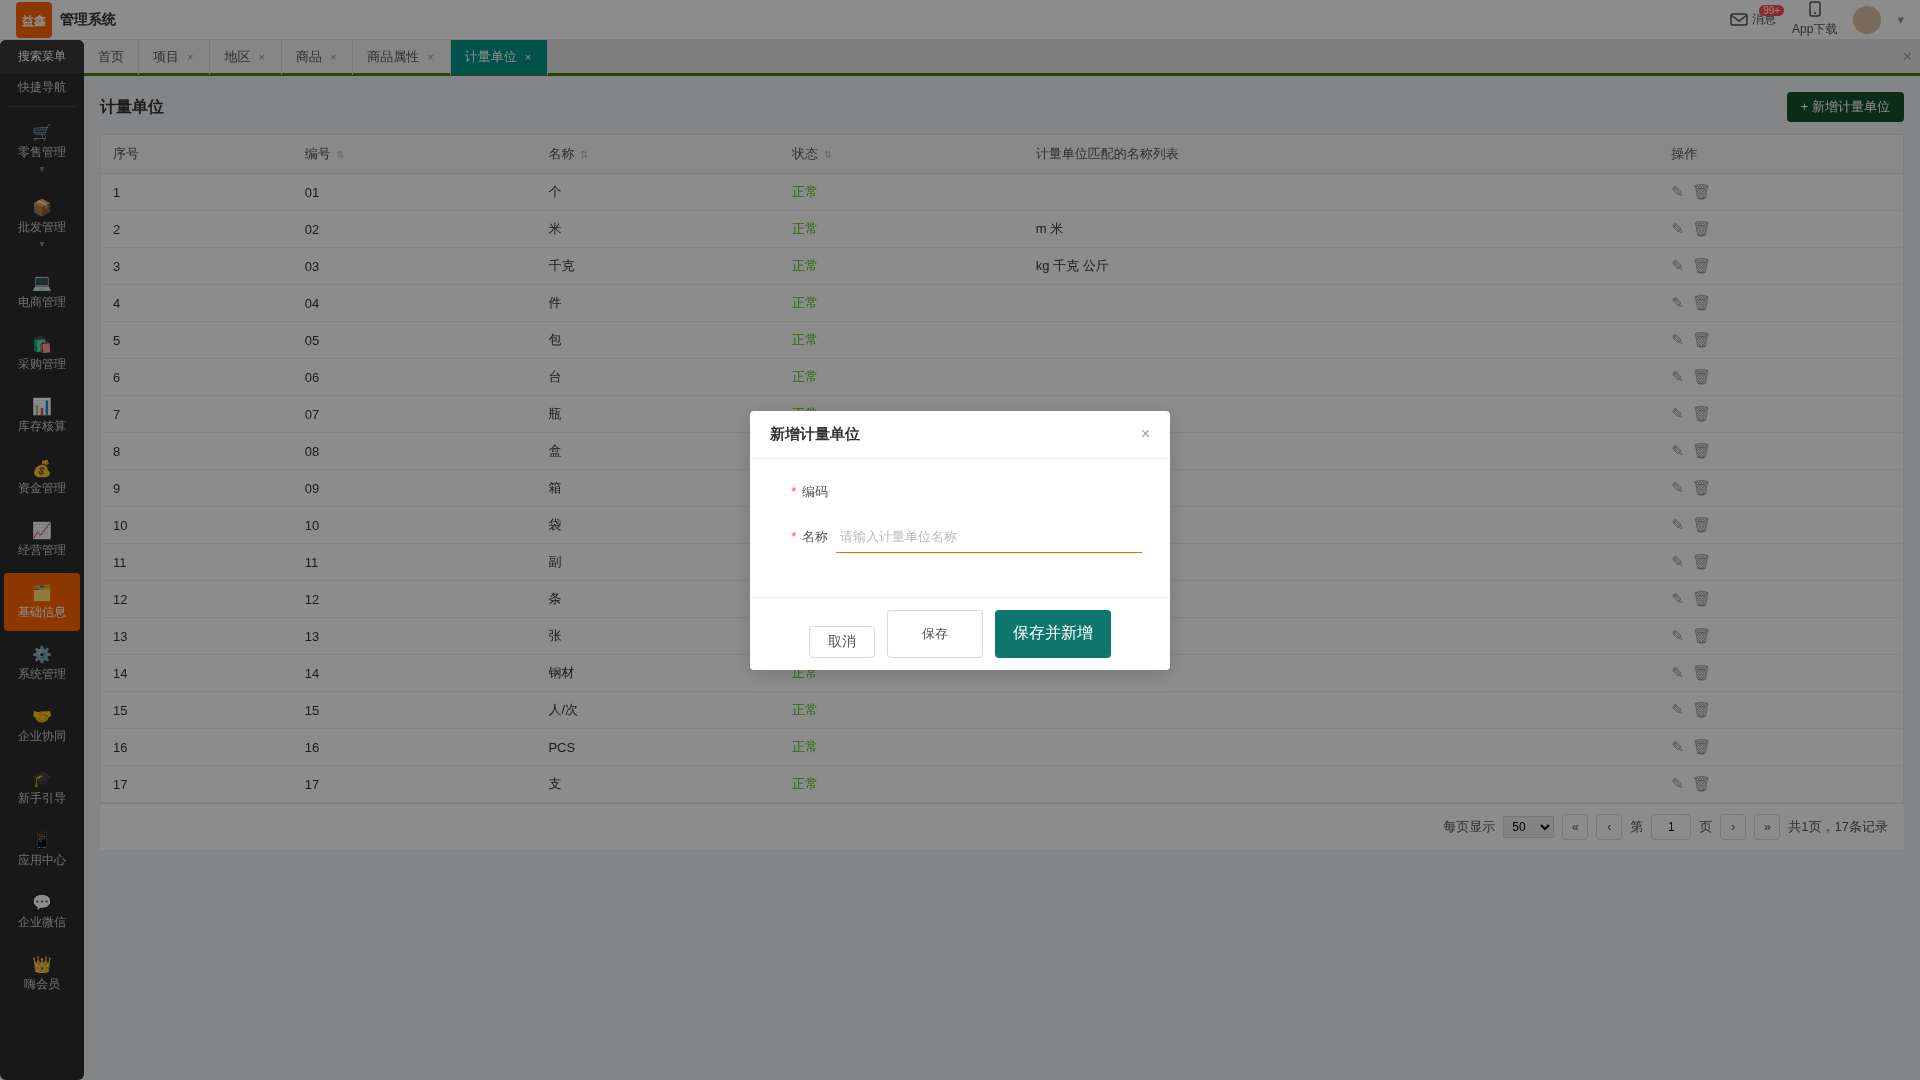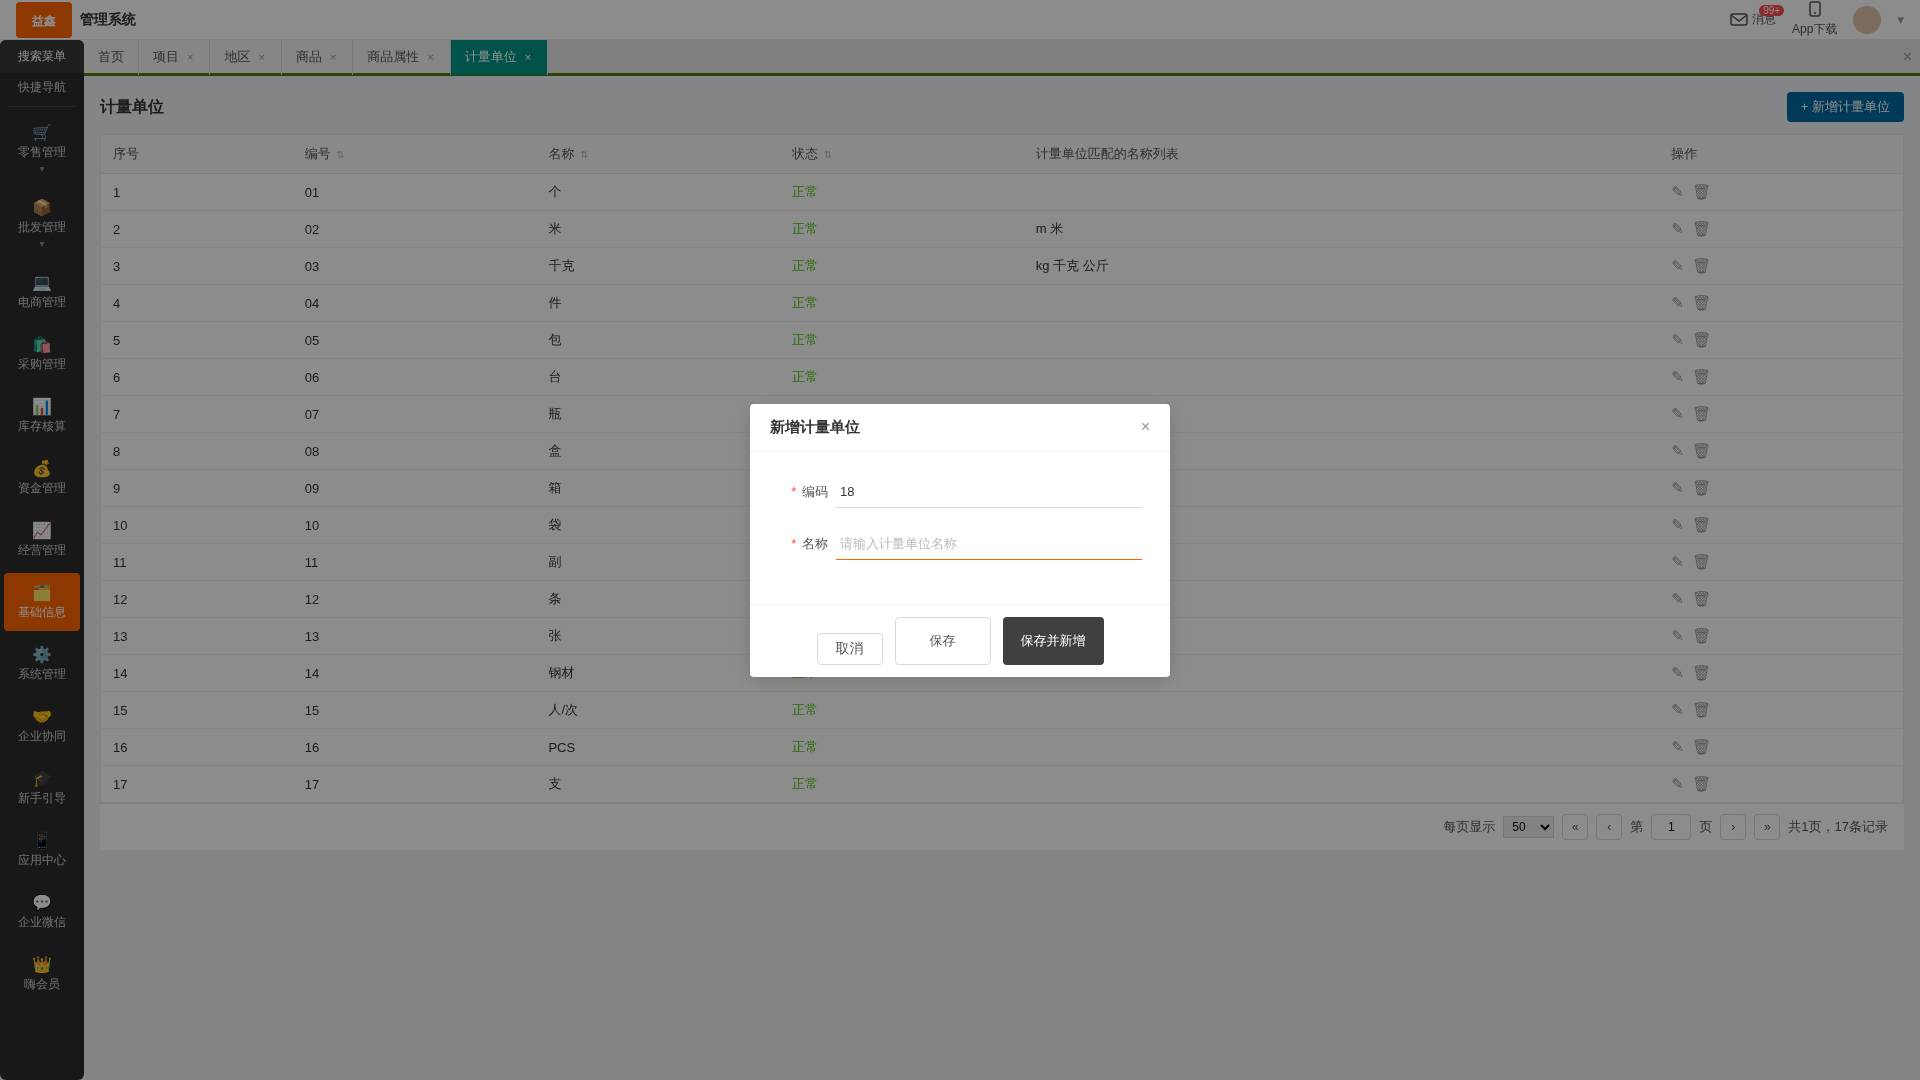--- a/index.html
+++ b/index.html
@@ -17,21 +17,21 @@
       position: fixed;
       top: 0; left: 0; right: 0;
       z-index: 100;
     }
     .logo-area {
       display: flex;
       align-items: center;
       gap: 8px;
     }
     .logo-icon {
-      width: 56px;
+      width: 36px;
       height: 36px;
       background: #ff6600;
       border-radius: 4px;
       display: flex;
       align-items: center;
       justify-content: center;
       color: #fff;
       font-weight: bold;
       font-size: 12px;
     }
@@ -207,21 +207,21 @@
       justify-content: space-between;
       align-items: center;
       margin-bottom: 12px;
     }
     .page-title {
       font-size: 16px;
       font-weight: bold;
       color: #333;
     }
     .add-btn {
-      background: #0369a1;
+      background: #14532d;
       color: #fff;
       border: none;
       padding: 6px 14px;
       border-radius: 4px;
       font-size: 13px;
       cursor: pointer;
     }
 
     
     .data-table {
@@ -390,24 +390,24 @@
       border: 1px solid #d9d9d9;
       background: #fff;
       border-radius: 4px;
       cursor: pointer;
       font-size: 13px;
       color: #555;
     }
     .btn-save-new {
       padding: 6px 18px;
       border: none;
-      background: #404040;
+      background: #0f766e;
       border-radius: 4px;
       cursor: pointer;
-      font-size: 13px;
+      font-size: 16px;
       color: #fff;
     }
 
     
     .sidebar-arrow {
       font-size: 10px;
       color: #888;
     }
   </style>
 </head>
@@ -813,21 +813,20 @@
     <div class="modal-header">
       <span class="modal-title">新增计量单位</span>
       <span class="modal-close">×</span>
     </div>
     <div class="modal-body">
       <div class="form-row">
         <span class="form-label">
           <span class="required-star">*</span>
           <span>编码</span>
         </span>
-        <input class="form-input" type="text" value="18" style="">
       </div>
       <div class="form-row">
         <span class="form-label">
           <span class="required-star">*</span>
           <span>名称</span>
         </span>
         <input class="form-input active" type="text" placeholder="请输入计量单位名称" style="">
       </div>
     </div>
     <div class="modal-footer">

